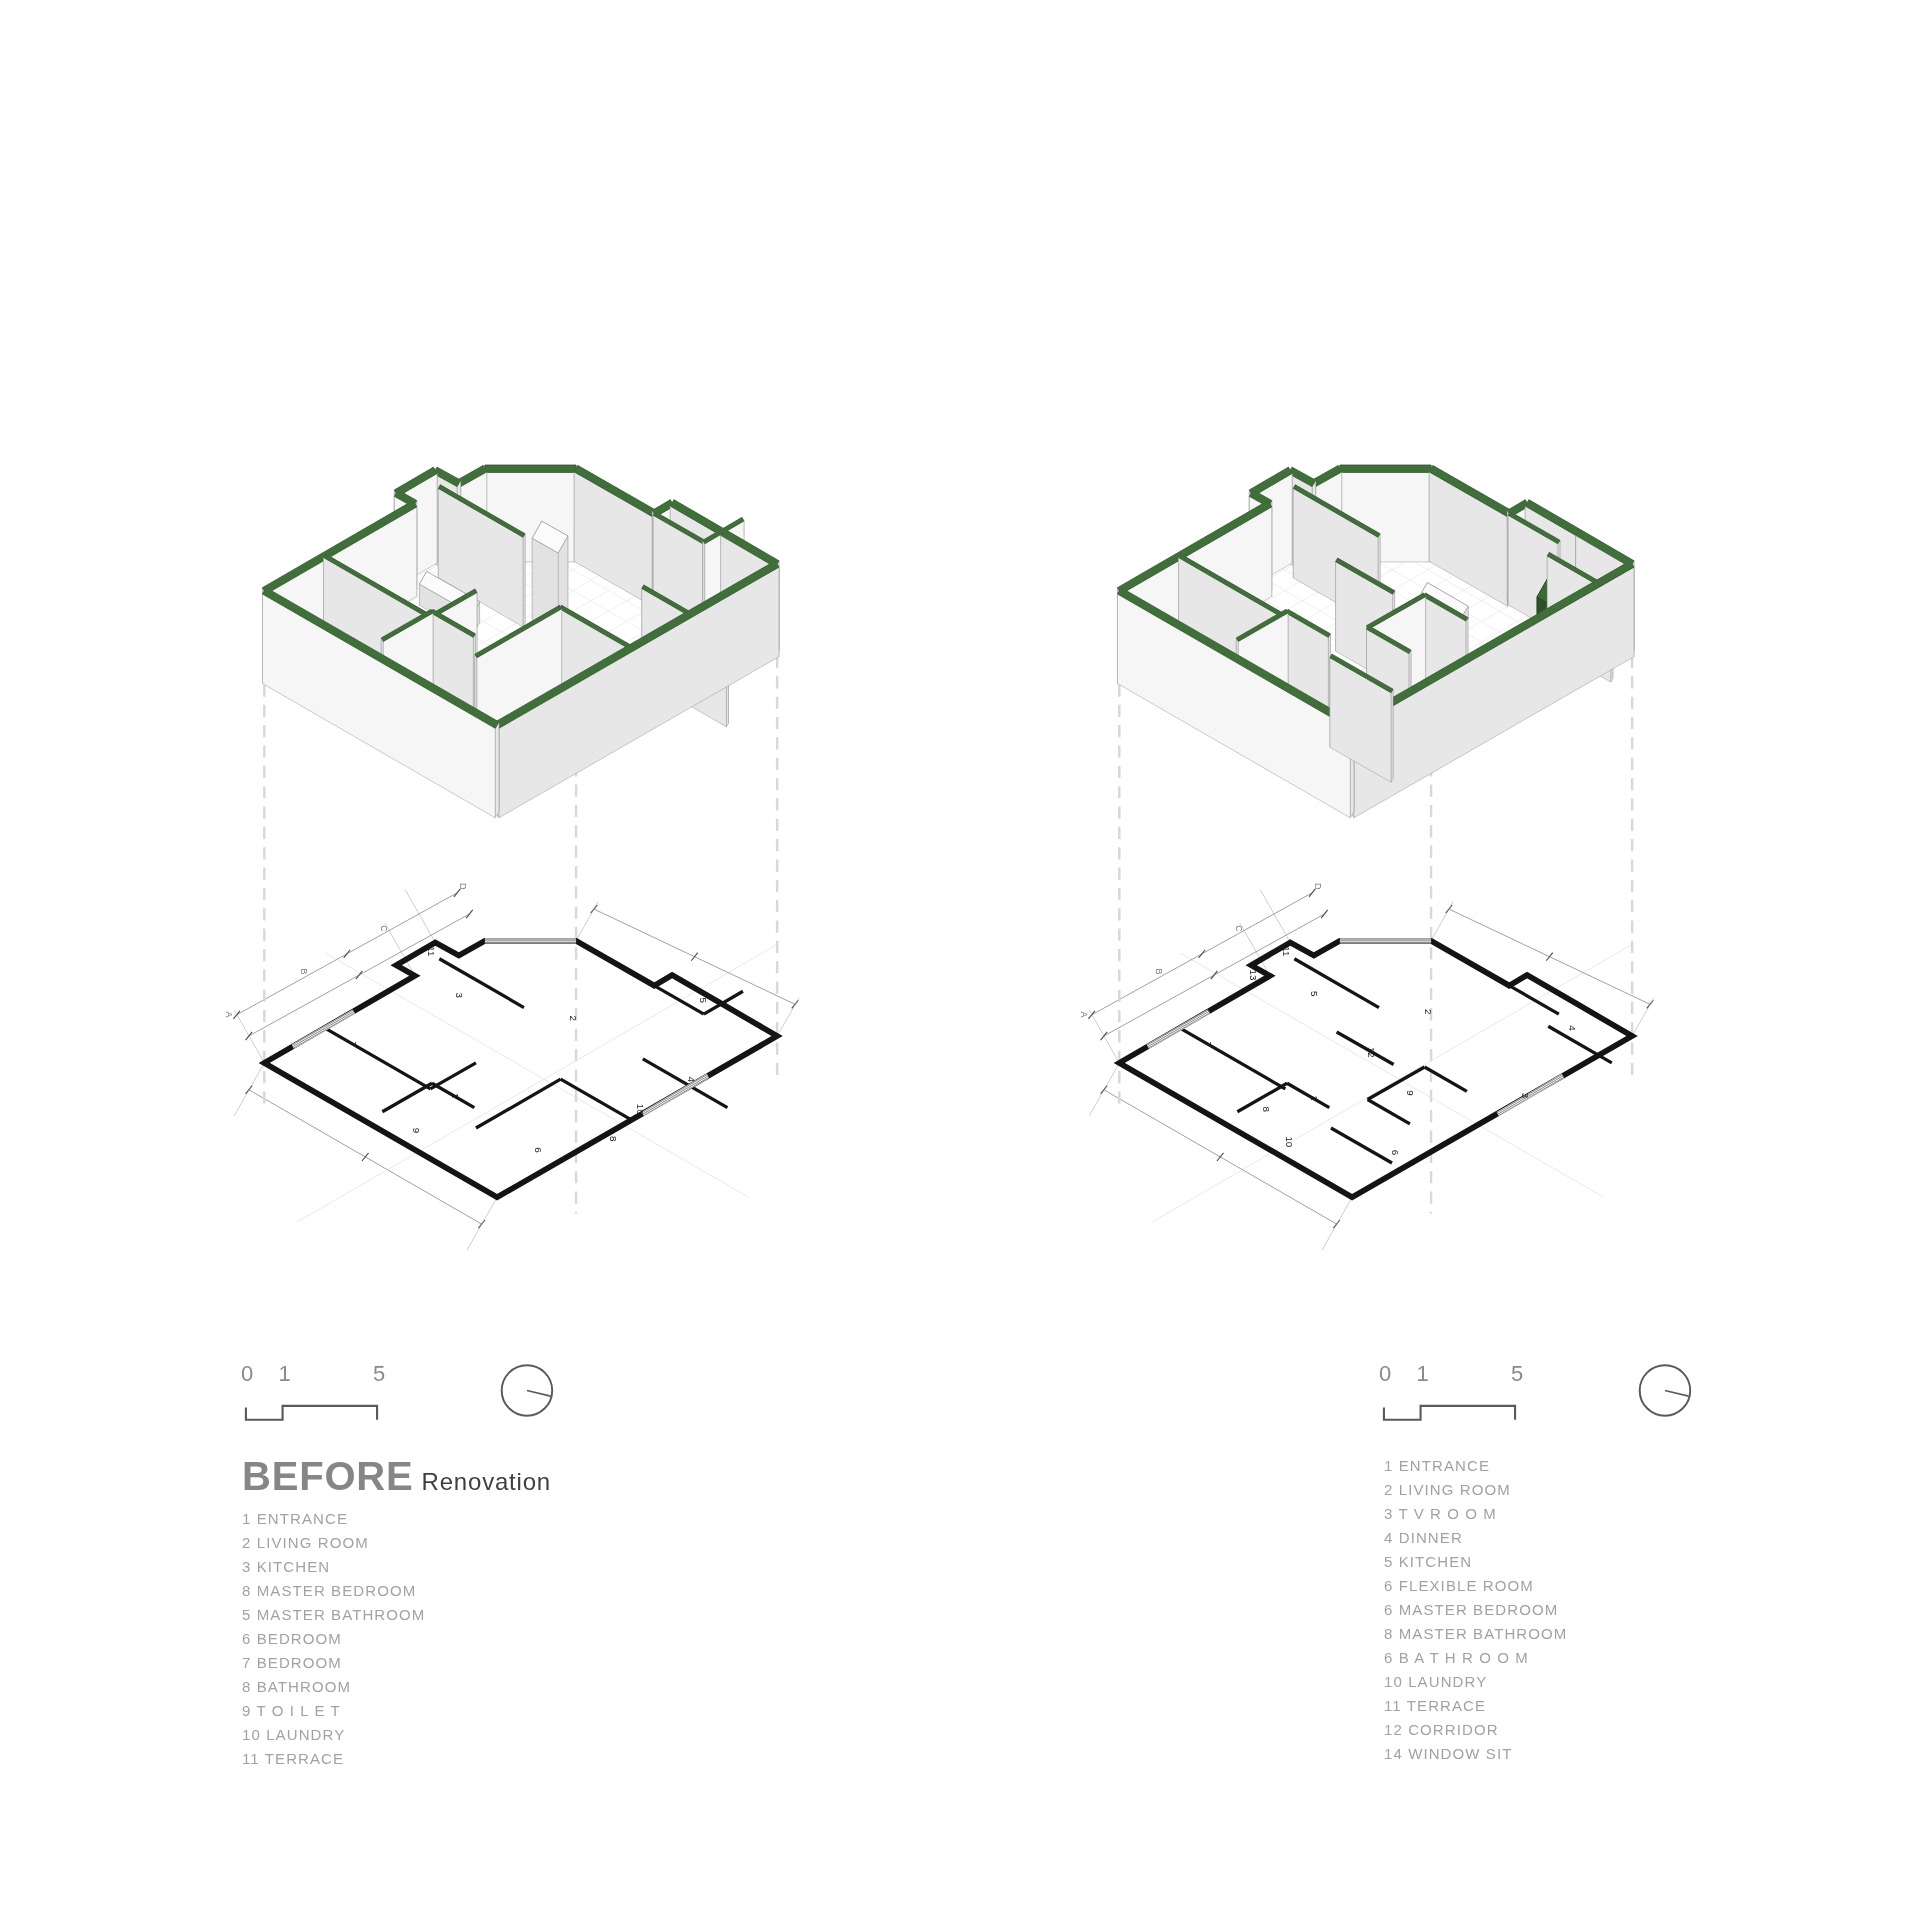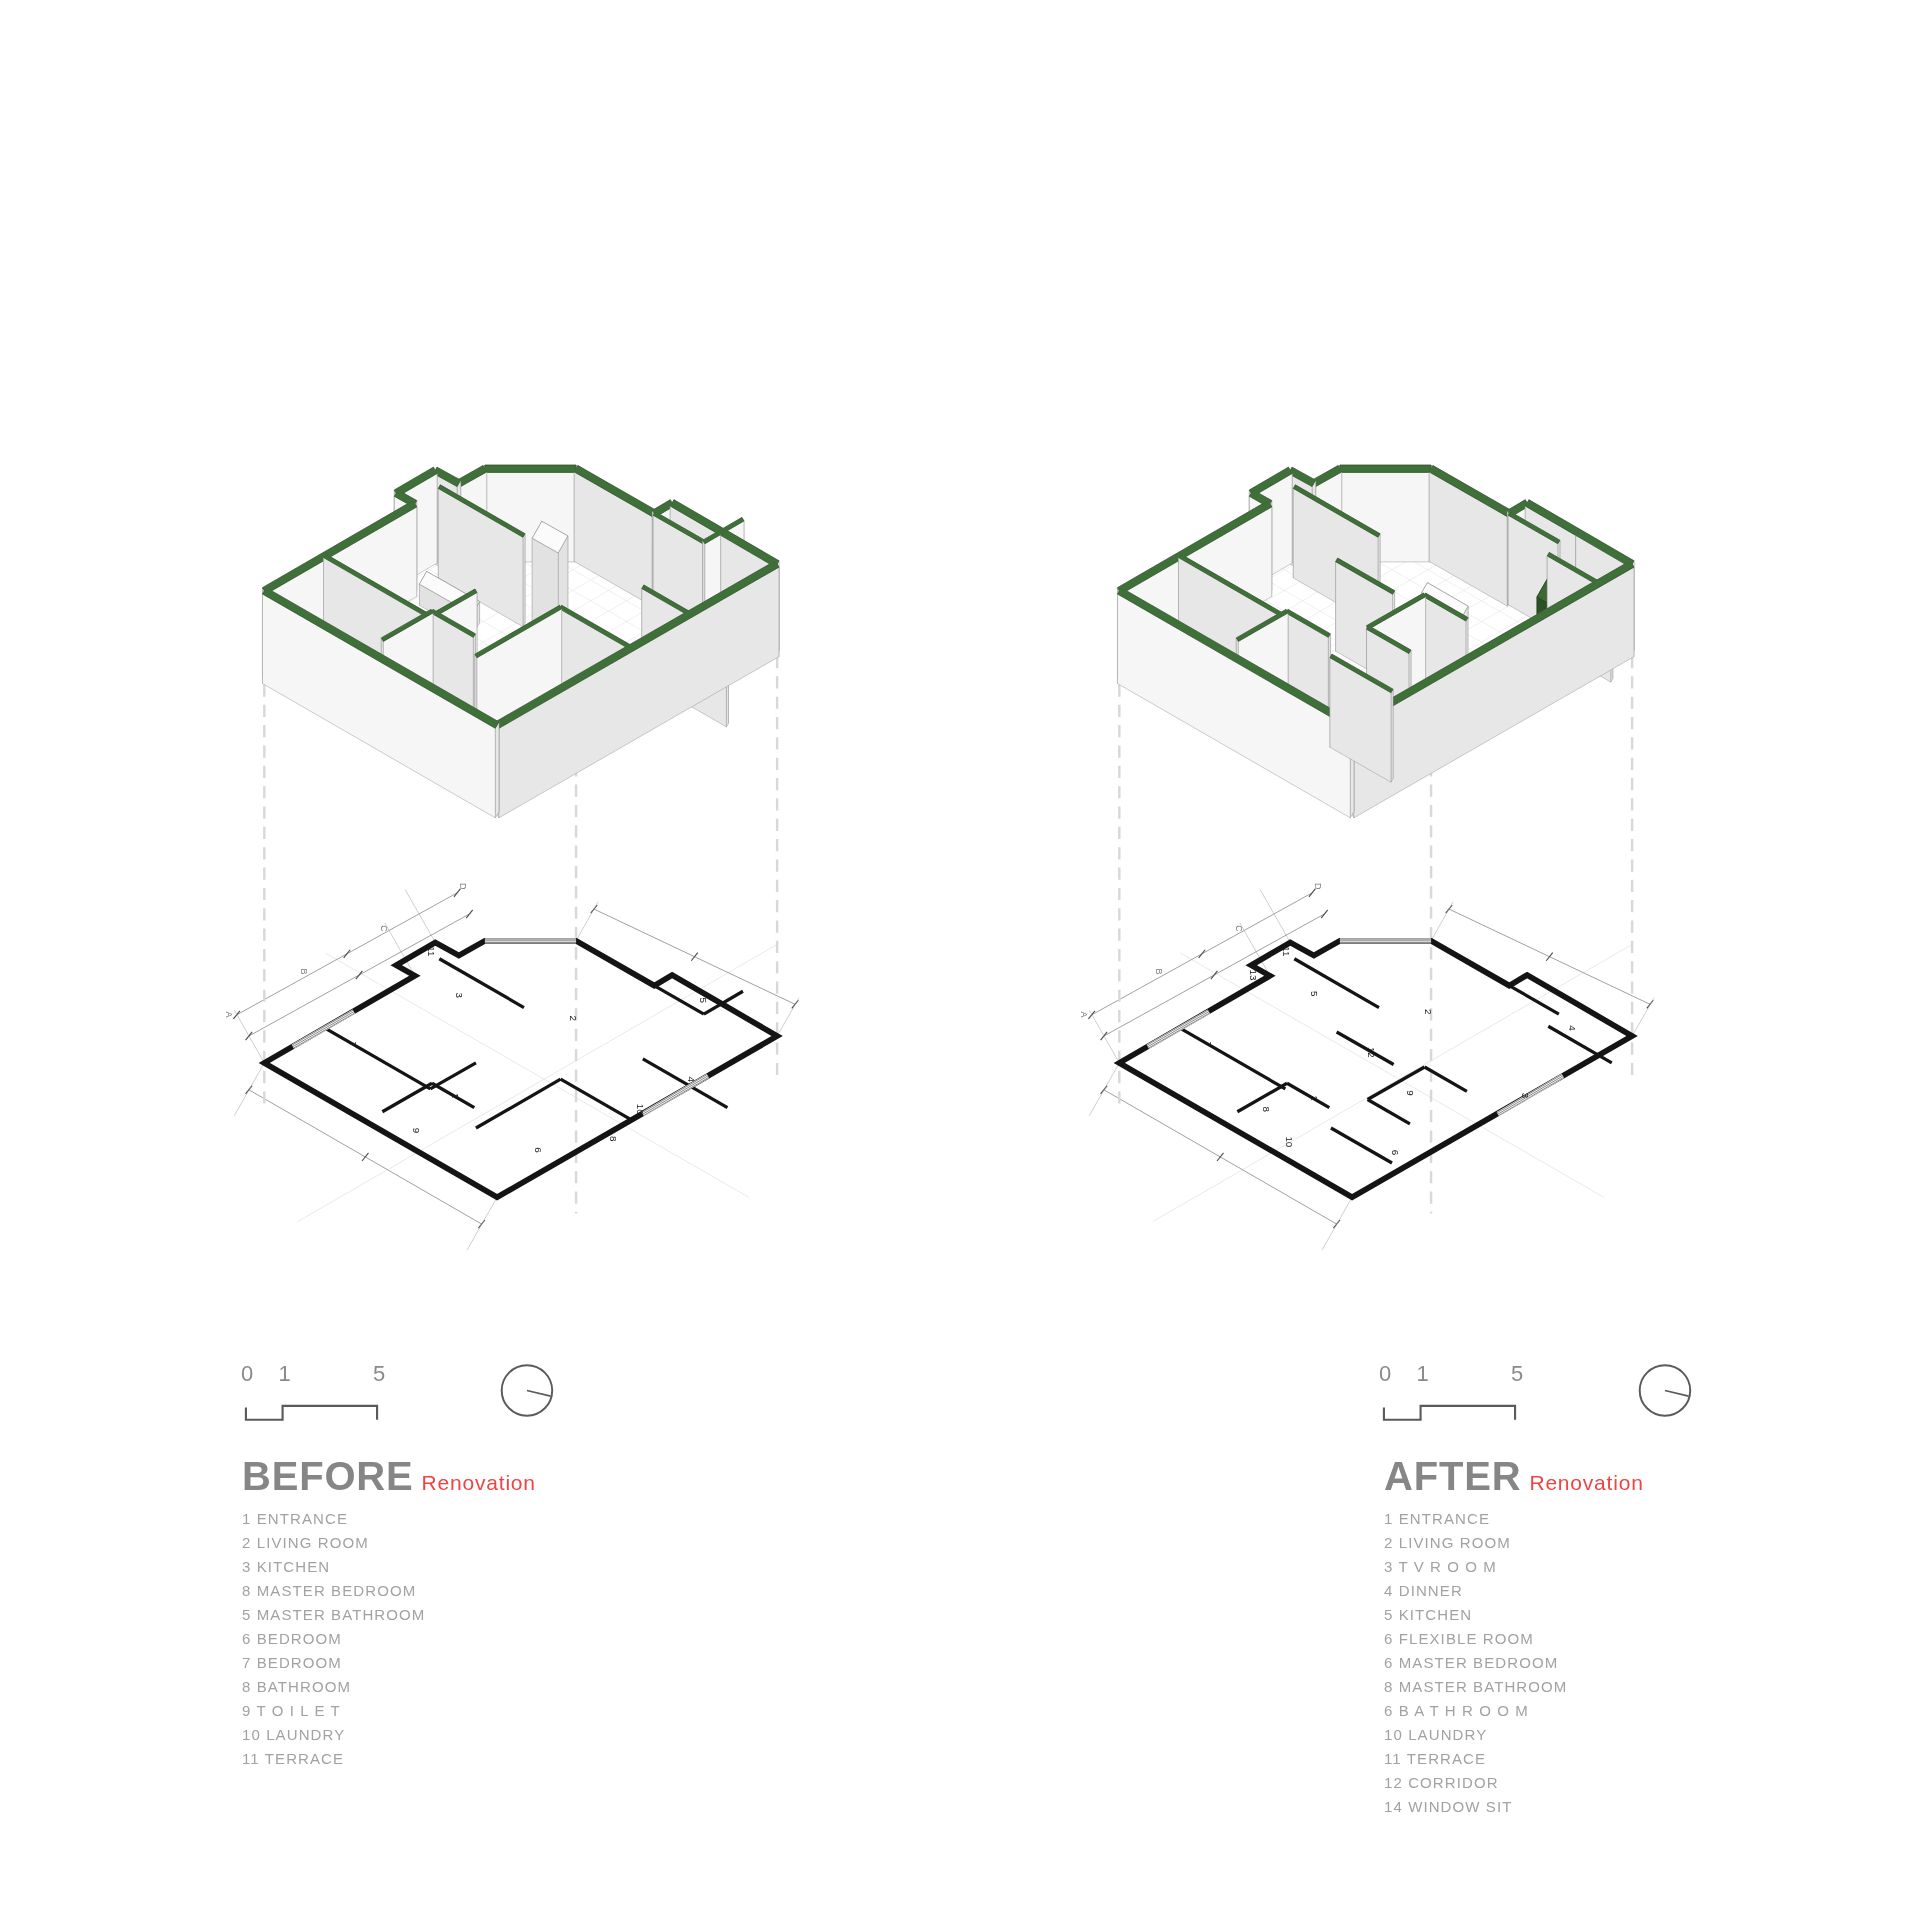--- a/index.html
+++ b/index.html
@@ -9,21 +9,21 @@
   #scene-0{left:187px;top:375px;}
   #scene-1{left:1042px;top:375px;}
   .sbsvg{position:absolute;}
   #sb-0{left:228px;top:1335px;}
   #sb-1{left:1366px;top:1335px;}
   .caption{position:absolute;width:456px;}
   #cap-0{left:242px;top:1454px;}
   #cap-1{left:1384px;top:1454px;}
   .title-line{white-space:nowrap;margin:0 0 8.1px 0;}
   .title-strong{font-size:40px;font-weight:bold;color:#868686;letter-spacing:0.8px;}
-  .title-light{font-size:21px;color:#ef4444;letter-spacing:0.8px;margin-left:8.1px;}
+  .title-light{font-size:24px;color:#404040;letter-spacing:0.8px;margin-left:8.1px;}
   .legend{margin:0;padding:0;}
   .legend-item{font-size:15px;line-height:24px;color:#a2a2a2;letter-spacing:1.1px;white-space:nowrap;}
 </style>
 </head>
 <body>
 
 <svg id="scene-0" class="scene" width="700" height="920" viewBox="0 0 860 1130">
     <line x1="136" y1="1040" x2="724" y2="700" stroke="#e4e4e4" stroke-width="1"></line>
     <line x1="170" y1="710" x2="690" y2="1010" stroke="#e4e4e4" stroke-width="1"></line>
     <line x1="76" y1="812" x2="347" y2="662" stroke="#7d7d7d" stroke-width="0.9"></line>
@@ -616,23 +616,20 @@
       <div class="legend-item">6 BEDROOM</div>
       <div class="legend-item">7 BEDROOM</div>
       <div class="legend-item">8 BATHROOM</div>
       <div class="legend-item">9 T O I L E T</div>
       <div class="legend-item">10 LAUNDRY</div>
       <div class="legend-item">11 TERRACE</div>
     </div>
 </div>
 
 <div id="cap-1" class="caption">
-  <div class="title-line">
-    <span class="title-strong">AFTER</span><span class="title-light">Renovation</span>
-  </div>
   <div class="legend" id="legend-1">
       <div class="legend-item">1 ENTRANCE</div>
       <div class="legend-item">2 LIVING ROOM</div>
       <div class="legend-item">3 T V R O O M</div>
       <div class="legend-item">4 DINNER</div>
       <div class="legend-item">5 KITCHEN</div>
       <div class="legend-item">6 FLEXIBLE ROOM</div>
       <div class="legend-item">6 MASTER BEDROOM</div>
       <div class="legend-item">8 MASTER BATHROOM</div>
       <div class="legend-item">6 B A T H R O O M</div>

